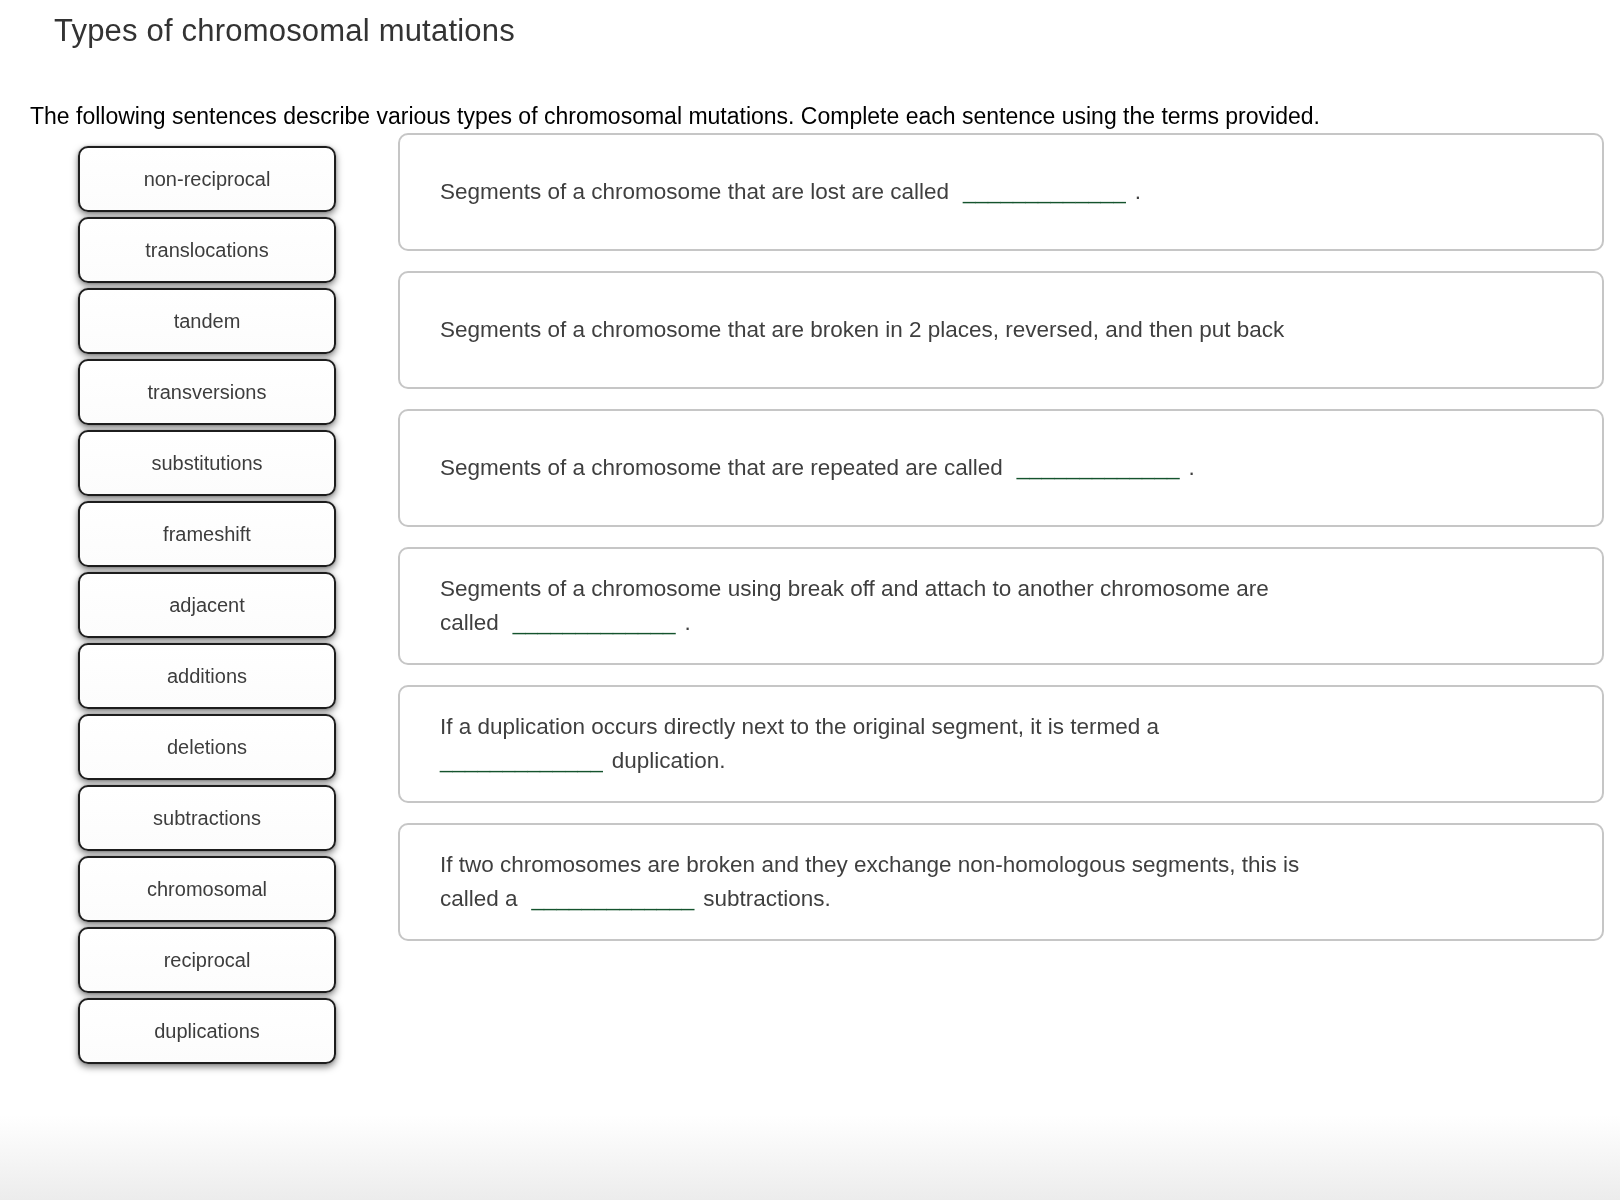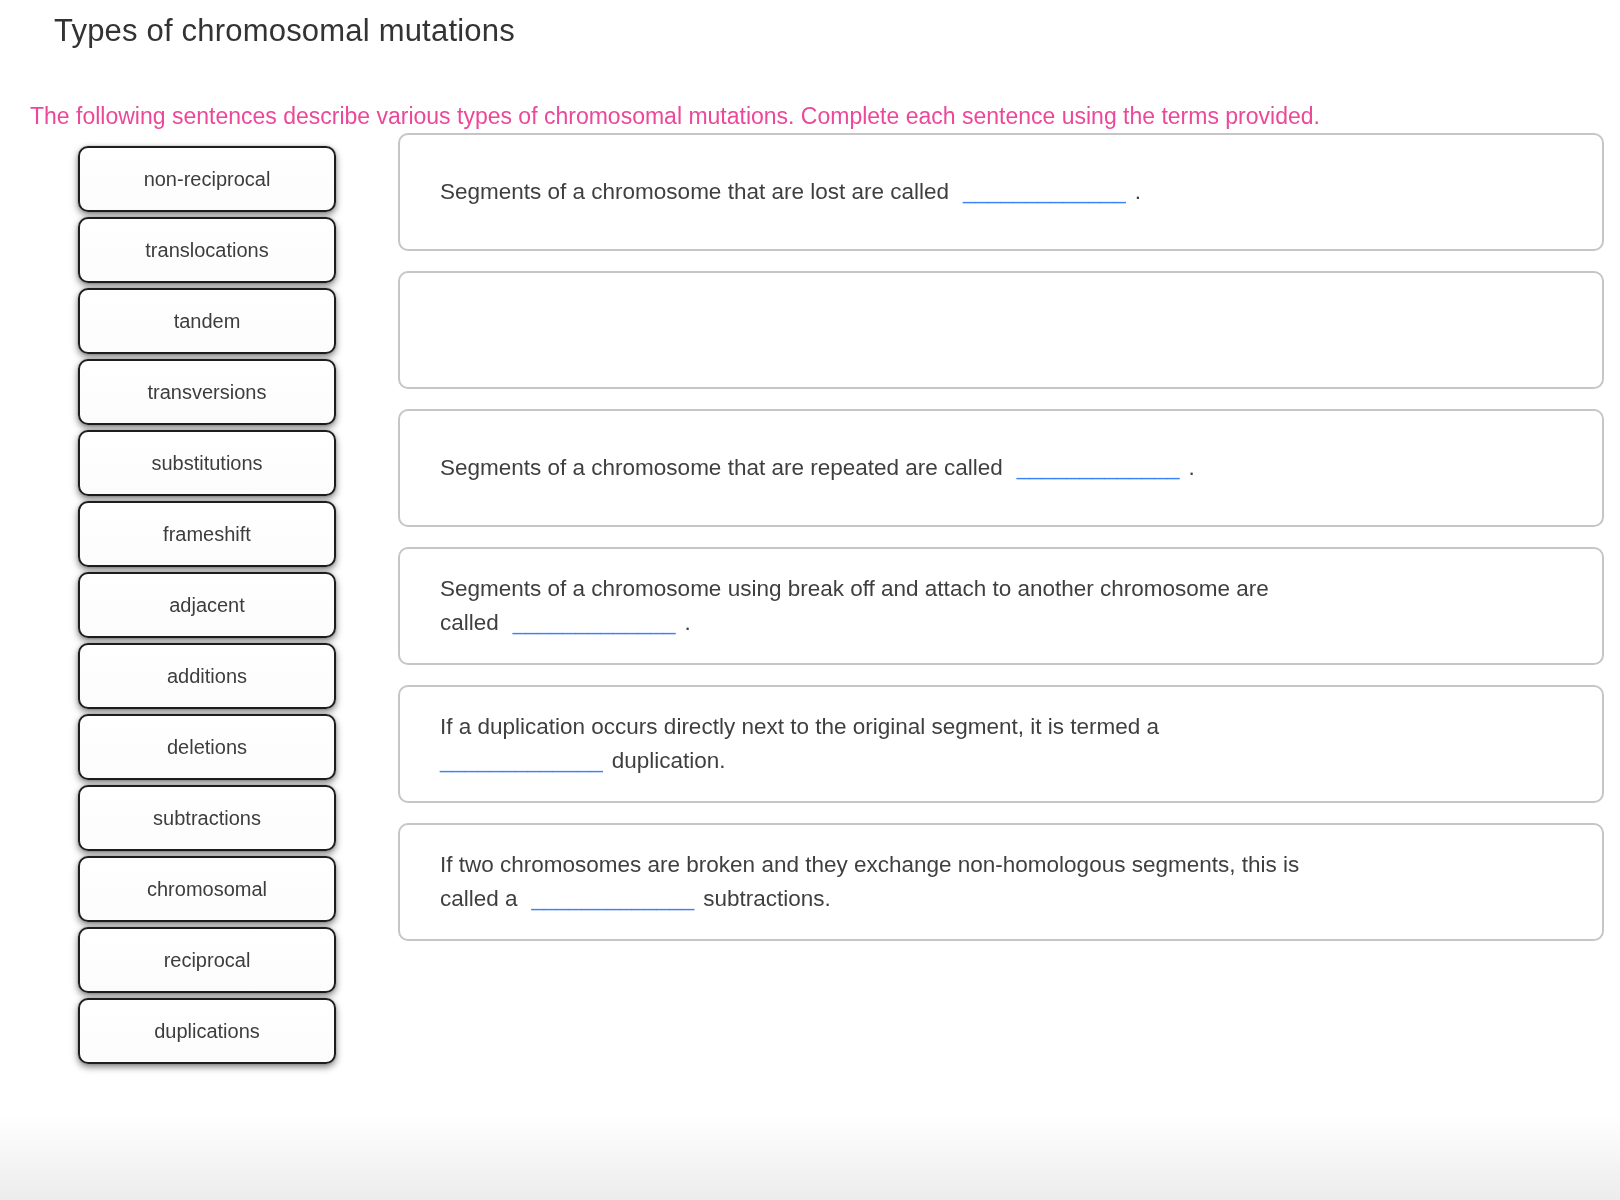--- a/index.html
+++ b/index.html
@@ -10,21 +10,21 @@
     -webkit-font-smoothing:antialiased;
   }
   .page-title{
     position:absolute;left:30px;top:-8px;
     font-size:31px;font-weight:500;color:#333333;letter-spacing:.2px;
     white-space:nowrap;
     margin-left:24px;
   }
   .instruction{
     position:absolute;left:30px;top:80px;
-    font-size:23px;color:#ec4899;white-space:nowrap;
+    font-size:23px;color:#000000;white-space:nowrap;
   }
   .terms-col{
     position:absolute;left:78px;top:146px;width:295px;
     display:flex;flex-direction:column;gap:5px;
   }
   .chip{
     box-sizing:border-box;
     height:66px;width:258px;
     background:linear-gradient(#ffffff,#fcfcfc);
     border:2px solid #1d1d1d;border-radius:10px;
@@ -42,21 +42,21 @@
     border:2px solid #c6c6c6;border-radius:10px;
     background:#ffffff;
     margin-bottom:20px;
     padding:22px 40px;
     display:flex;flex-direction:column;justify-content:center;
   }
   .qline{
     font-size:22.5px;color:#3f3f3f;line-height:34px;white-space:nowrap;
   }
   .blank{
-    color:#3b82f6;letter-spacing:0;
+    color:#14532d;letter-spacing:0;
   }
   .blank.has-pre{margin-left:14px;}
   .after{margin-left:9px;}
   .bottom-fade{
     position:absolute;left:0;bottom:0;width:1620px;height:85px;
     background:linear-gradient(rgba(236,236,236,0), #ececec);
     pointer-events:none;
   }
 </style>
 </head>
@@ -92,20 +92,21 @@
   <div class="chip">reciprocal</div>
 
   <div class="chip">duplications</div>
 </div>
 <div class="questions-col" id="questions-col">
   <div class="qbox">
       <div class="qline"><span>Segments of a chromosome that are lost are called</span><span class="blank has-pre">_____________</span><span class="after">.</span></div>
     </div>
 
   <div class="qbox">
+      <div class="qline"><span>Segments of a chromosome that are broken in 2 places, reversed, and then put back</span></div>
     </div>
 
   <div class="qbox">
       <div class="qline"><span>Segments of a chromosome that are repeated are called</span><span class="blank has-pre">_____________</span><span class="after">.</span></div>
     </div>
 
   <div class="qbox">
       <div class="qline"><span>Segments of a chromosome using break off and attach to another chromosome are</span></div>
       <div class="qline"><span>called</span><span class="blank has-pre">_____________</span><span class="after">.</span></div>
     </div>

